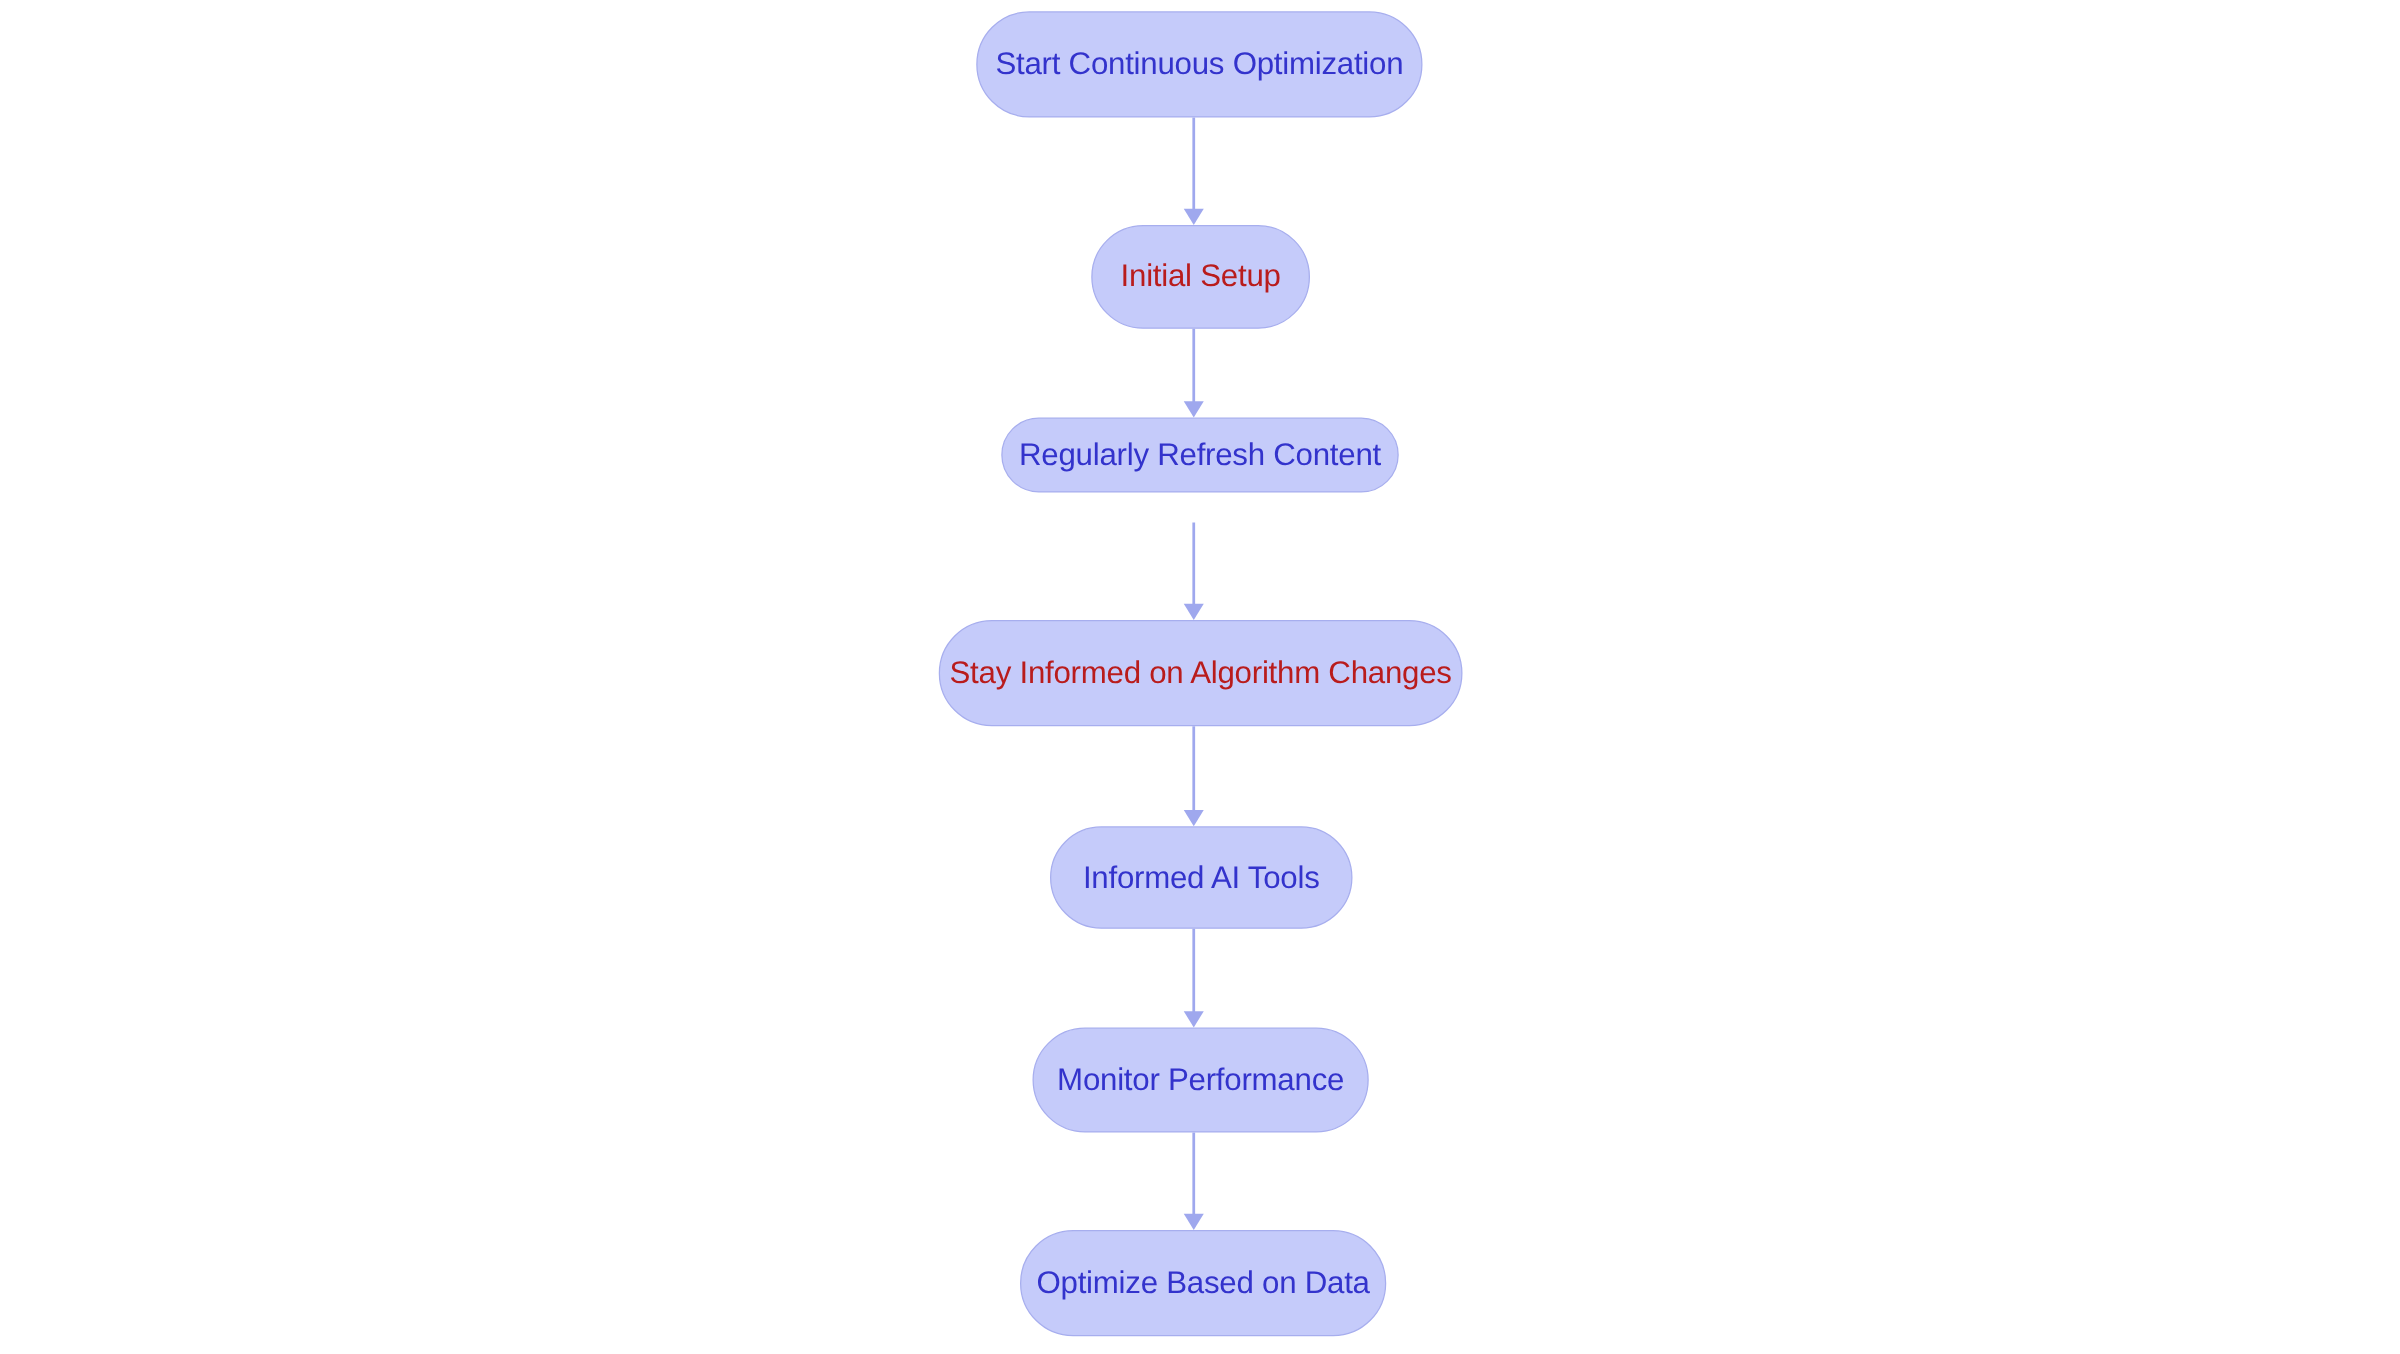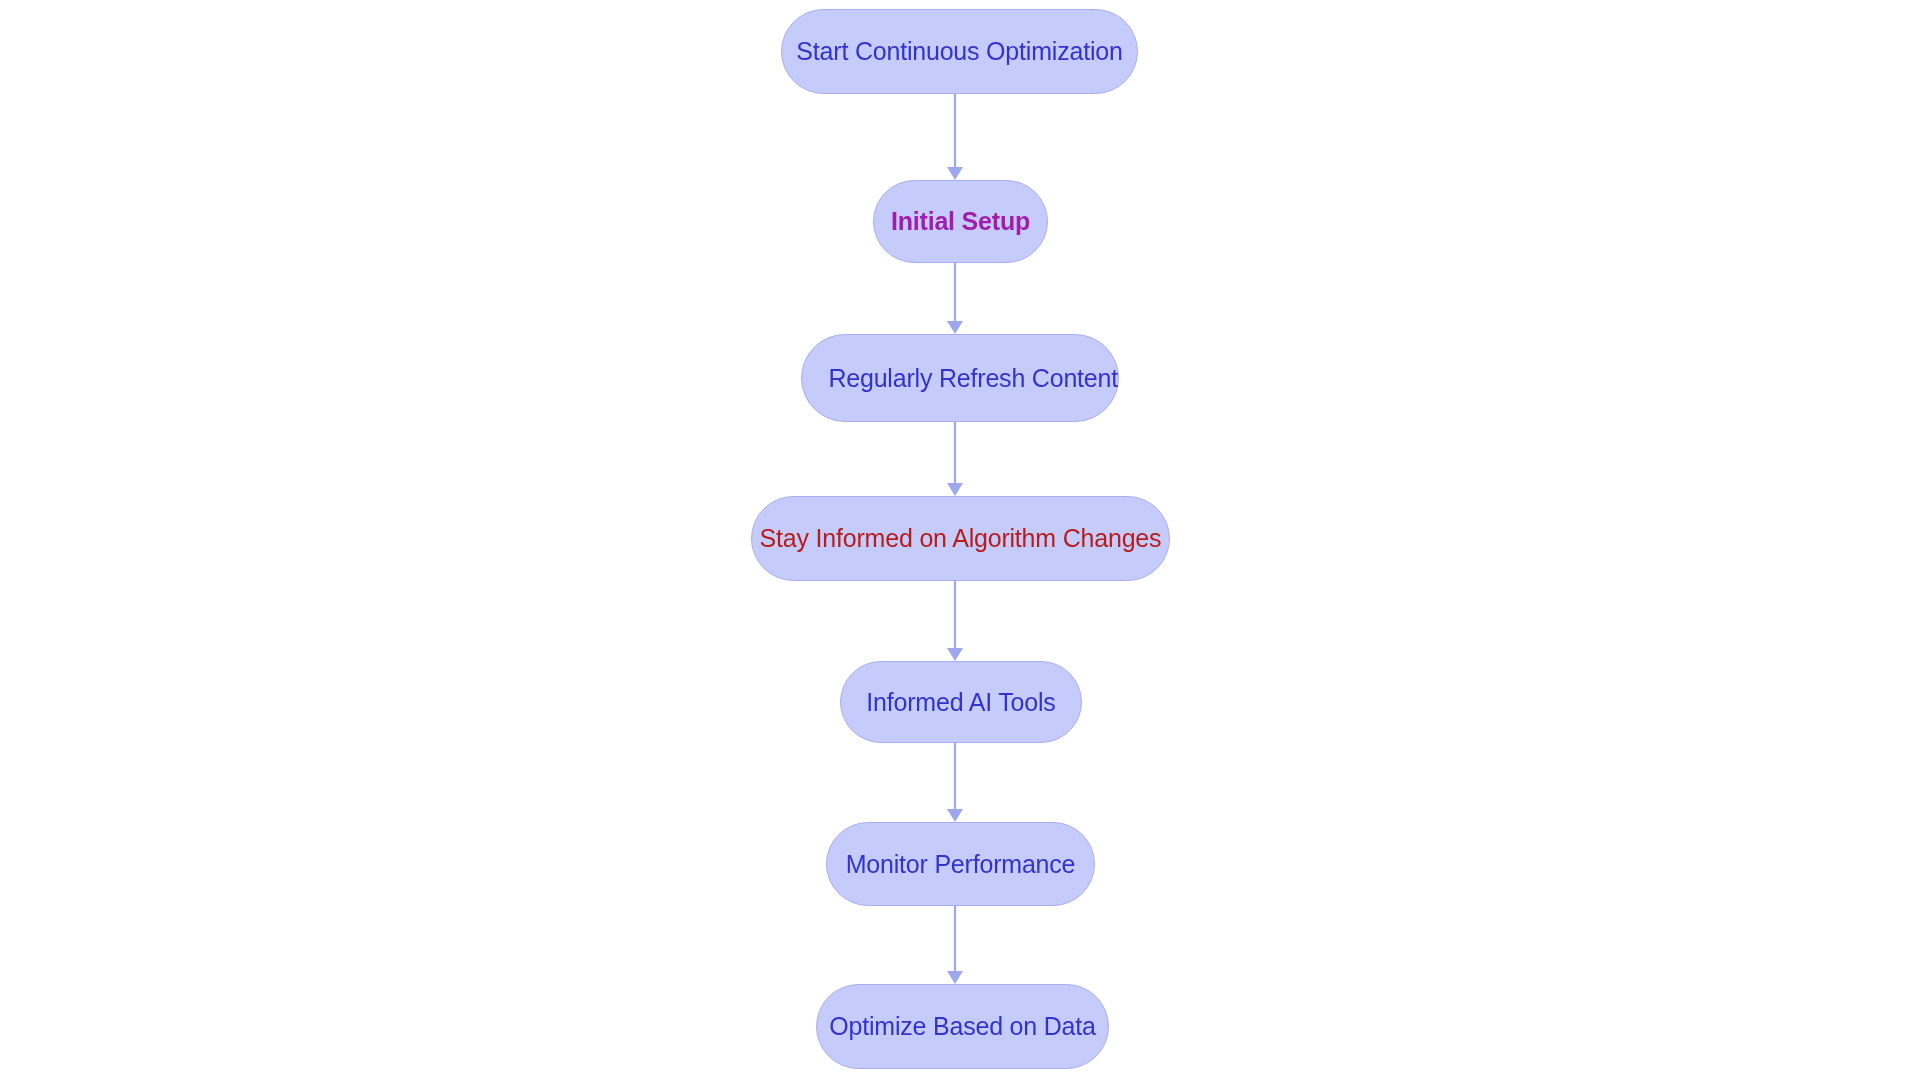--- a/index.html
+++ b/index.html
@@ -88,23 +88,23 @@
     <div class="flow-arrow" style="left: 945px; top: 906px; width: 20px; height: 78px;">
       <svg width="20" height="78" viewBox="0 0 20 78">
         <line x1="10" y1="0" x2="10" y2="66" stroke="#9fa8ee" stroke-width="2.2"></line>
         <polygon points="2,65 18,65 10,78" fill="#9fa8ee"></polygon>
       </svg>
     </div>
     <div class="flow-node" style="left: 781px; top: 9px; width: 357px; height: 85px; background: rgb(197, 203, 250); border-color: rgb(167, 174, 238);">
       <span class="flow-node-label" style="color: rgb(51, 51, 204);">Start Continuous Optimization</span>
     </div>
     <div class="flow-node" style="left: 873px; top: 180px; width: 175px; height: 83px; background: rgb(197, 203, 250); border-color: rgb(167, 174, 238);">
-      <span class="flow-node-label" style="color: #a21caf; font-weight: bold;">Initial Setup</span>
+      <span class="flow-node-label" style="color: #b91c1c;">Initial Setup</span>
     </div>
-    <div class="flow-node" style="left: 801px; top: 334px; width: 318px; height: 88px; background: rgb(197, 203, 250); border-color: rgb(167, 174, 238); justify-content: flex-end;">
+    <div class="flow-node" style="left: 801px; top: 334px; width: 318px; height: 60px; background: rgb(197, 203, 250); border-color: rgb(167, 174, 238);">
       <span class="flow-node-label" style="color: rgb(51, 51, 204);">Regularly Refresh Content</span>
     </div>
     <div class="flow-node" style="left: 751px; top: 496px; width: 419px; height: 85px; background: rgb(197, 203, 250); border-color: rgb(167, 174, 238);">
       <span class="flow-node-label" style="color: #b91c1c;">Stay Informed on Algorithm Changes</span>
     </div>
     <div class="flow-node" style="left: 840px; top: 661px; width: 242px; height: 82px; background: rgb(197, 203, 250); border-color: rgb(167, 174, 238);">
       <span class="flow-node-label" style="color: rgb(51, 51, 204);">Informed AI Tools</span>
     </div>
     <div class="flow-node" style="left: 826px; top: 822px; width: 269px; height: 84px; background: rgb(197, 203, 250); border-color: rgb(167, 174, 238);">
       <span class="flow-node-label" style="color: rgb(51, 51, 204);">Monitor Performance</span>

